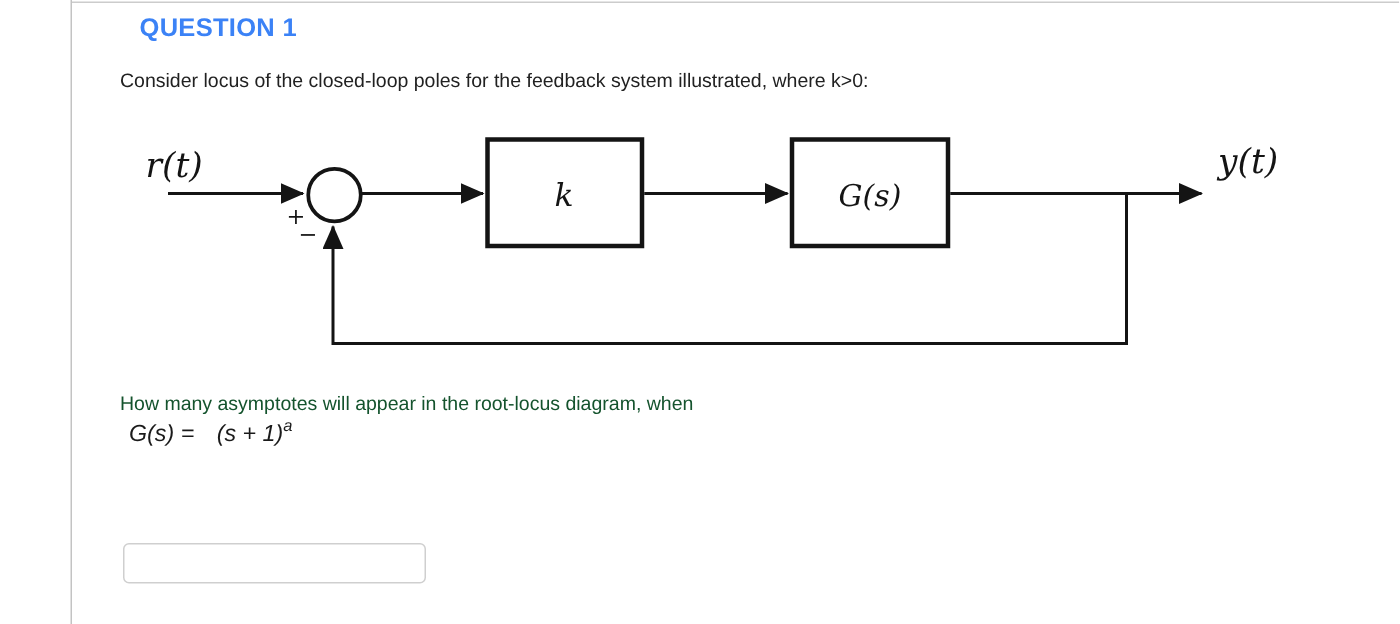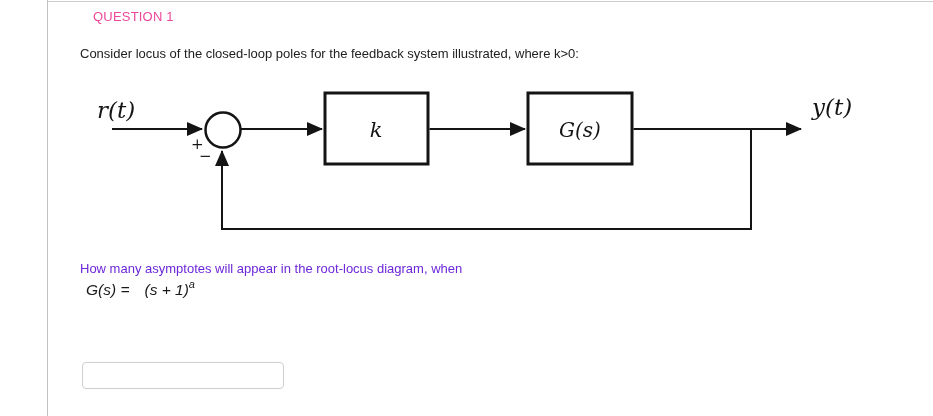--- a/index.html
+++ b/index.html
@@ -2,23 +2,23 @@
 <html><head>
 <meta charset="utf-8">
 <style>
   html,body{margin:0;padding:0;background:#ffffff;}
   #screen{
     position:relative;width:933px;height:416px;background:#ffffff;
     font-family:"Liberation Sans", sans-serif;color:#212121;overflow:hidden;
   }
   .vrule{position:absolute;left:47px;top:0;width:1px;height:416px;background:#c3c3c3;}
   .hrule{position:absolute;left:48px;top:1px;right:0;height:1px;background:#cccccc;}
-  .q-header{position:absolute;left:93px;top:9px;font-size:13px;font-weight:400;letter-spacing:.2px;color:#ec4899;}
+  .q-header{position:absolute;left:93px;top:9px;font-size:17px;font-weight:700;letter-spacing:.2px;color:#3b82f6;}
   .q-prompt{position:absolute;left:80px;top:46px;font-size:13px;color:#212121;text-align:right;}
-  .q-text{position:absolute;left:80px;top:261px;font-size:13px;color:#6d28d9;}
+  .q-text{position:absolute;left:80px;top:261px;font-size:13px;color:#14532d;}
   .q-params{position:absolute;left:79px;top:338px;font-size:13px;color:#212121;}
   .diagram-svg{position:absolute;left:0;top:85px;width:933px;height:160px;}
   .diagram-svg text{fill:#141414;}
   .mathlabel{font-family:"DejaVu Serif", serif;font-style:italic;}
   .signlabel{font-family:"DejaVu Serif", serif;}
   .formula{position:absolute;left:86px;top:280px;display:flex;align-items:center;
     font-size:15.5px;font-style:italic;color:#1a1a1a;}
   .formula .lhs{margin-right:7px;}
   .frac{display:inline-flex;align-items:center;line-height:1.25;}
   .frac .num{padding:0 8px 1px;}

